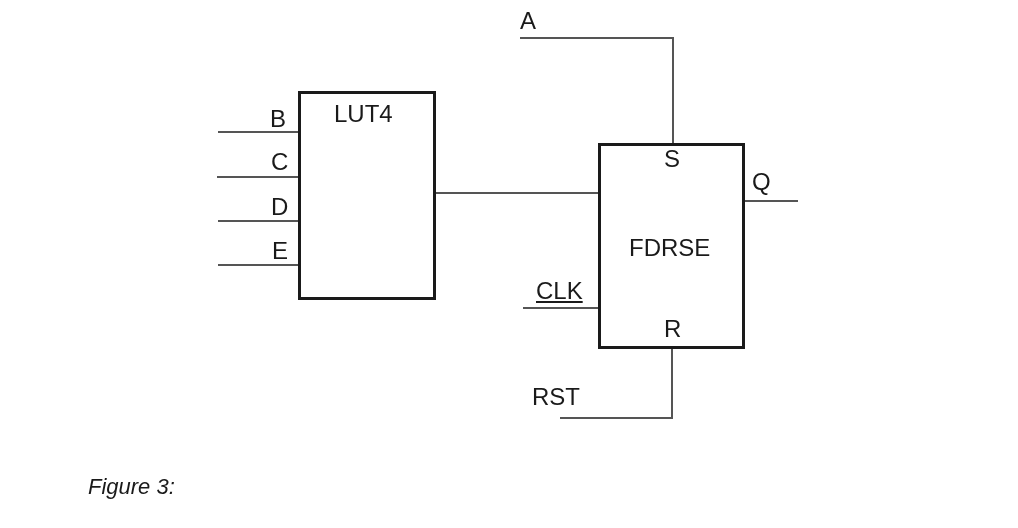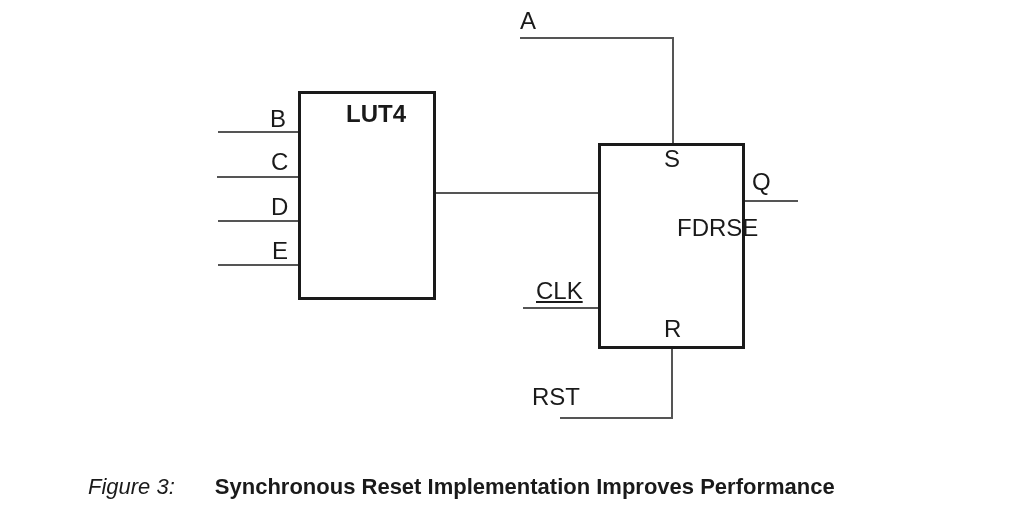--- a/index.html
+++ b/index.html
@@ -30,33 +30,33 @@
     font-size: 24px;
     line-height: 1;
     white-space: nowrap;
     color: #1a1a1a;
   }
   .lbl-a    { left: 520px; top: 9px; }
   .lbl-b    { left: 270px; top: 107px; }
   .lbl-c    { left: 271px; top: 150px; }
   .lbl-d    { left: 271px; top: 195px; }
   .lbl-e    { left: 272px; top: 239px; }
-  .lbl-lut4 { left: 346px; top: 102px; font-weight: bold; }
+  .lbl-lut4 { left: 334px; top: 102px; }
   .lbl-s    { left: 664px; top: 147px; }
   .lbl-q    { left: 752px; top: 170px; }
-  .lbl-ff   { left: 629px; top: 216px; margin-left: 48px; }
+  .lbl-ff   { left: 629px; top: 236px; }
   .lbl-clk  { left: 536px; top: 279px; text-decoration: underline; }
   .lbl-r    { left: 664px; top: 317px; }
   .lbl-rst  { left: 532px; top: 385px; }
   .caption {
     position: absolute;
     left: 88px; top: 475px;
     display: flex;
     align-items: baseline;
-    gap: 40px;
+    gap: 26px;
     font-size: 22px;
     line-height: 1.1;
     white-space: nowrap;
   }
   .caption .fig-label { font-style: italic; font-weight: 400; }
   .caption .fig-title { font-weight: 700; }
 </style>
 </head>
 <body>
 
@@ -93,16 +93,15 @@
   <div class="lbl lbl-lut4">LUT4</div>
   <div class="lbl lbl-s">S</div>
   <div class="lbl lbl-q">Q</div>
   <div class="lbl lbl-ff">FDRSE</div>
   <div class="lbl lbl-clk">CLK</div>
   <div class="lbl lbl-r">R</div>
   <div class="lbl lbl-rst">RST</div>
 
   <div class="caption">
     <span class="fig-label">Figure 3:</span>
-    <span class="fig-title">Synchronous Reset Implementation Improves Performance</span>
   </div>
 
 </div>
 
 </body></html>

